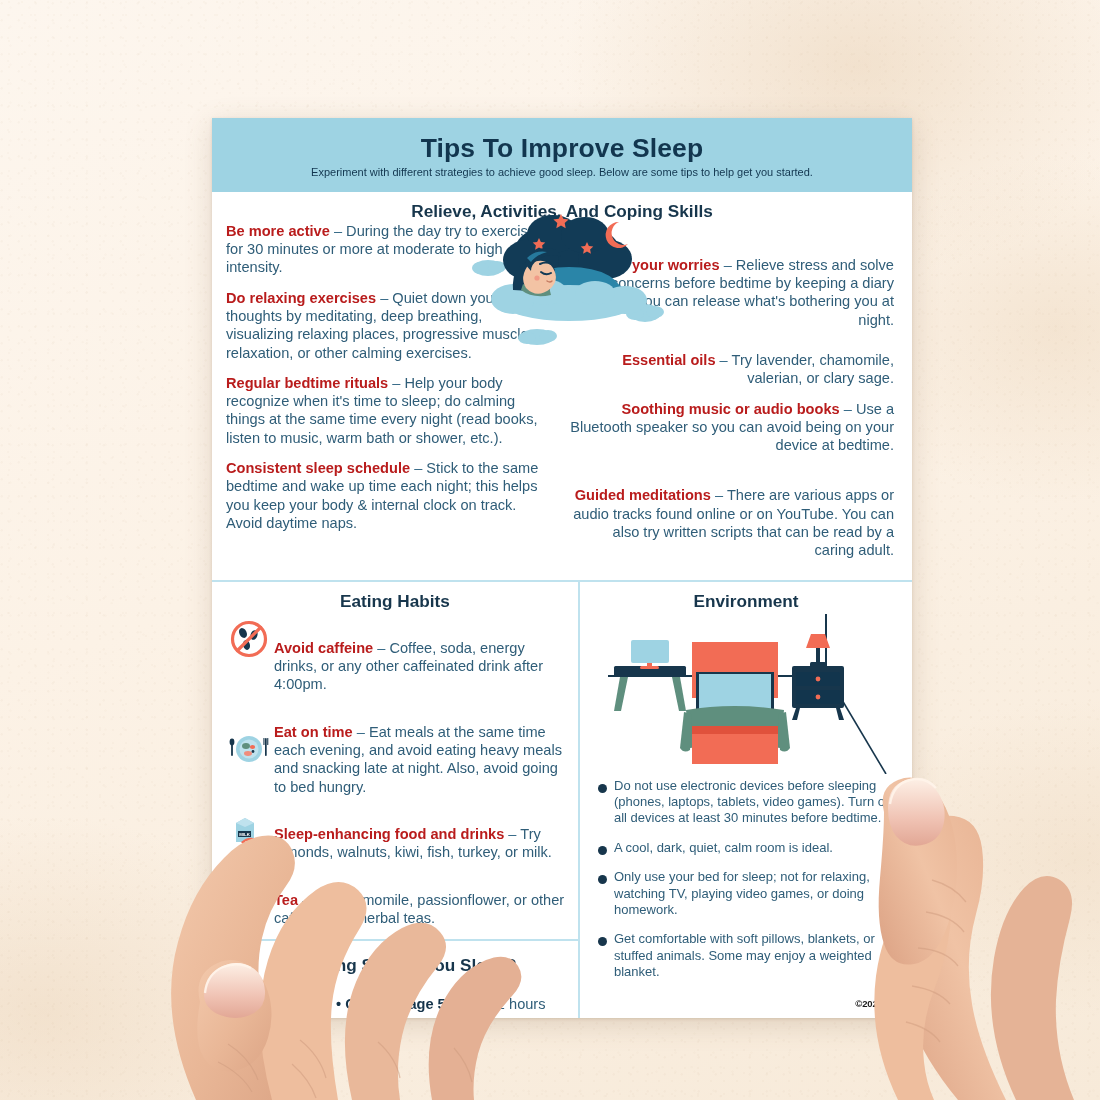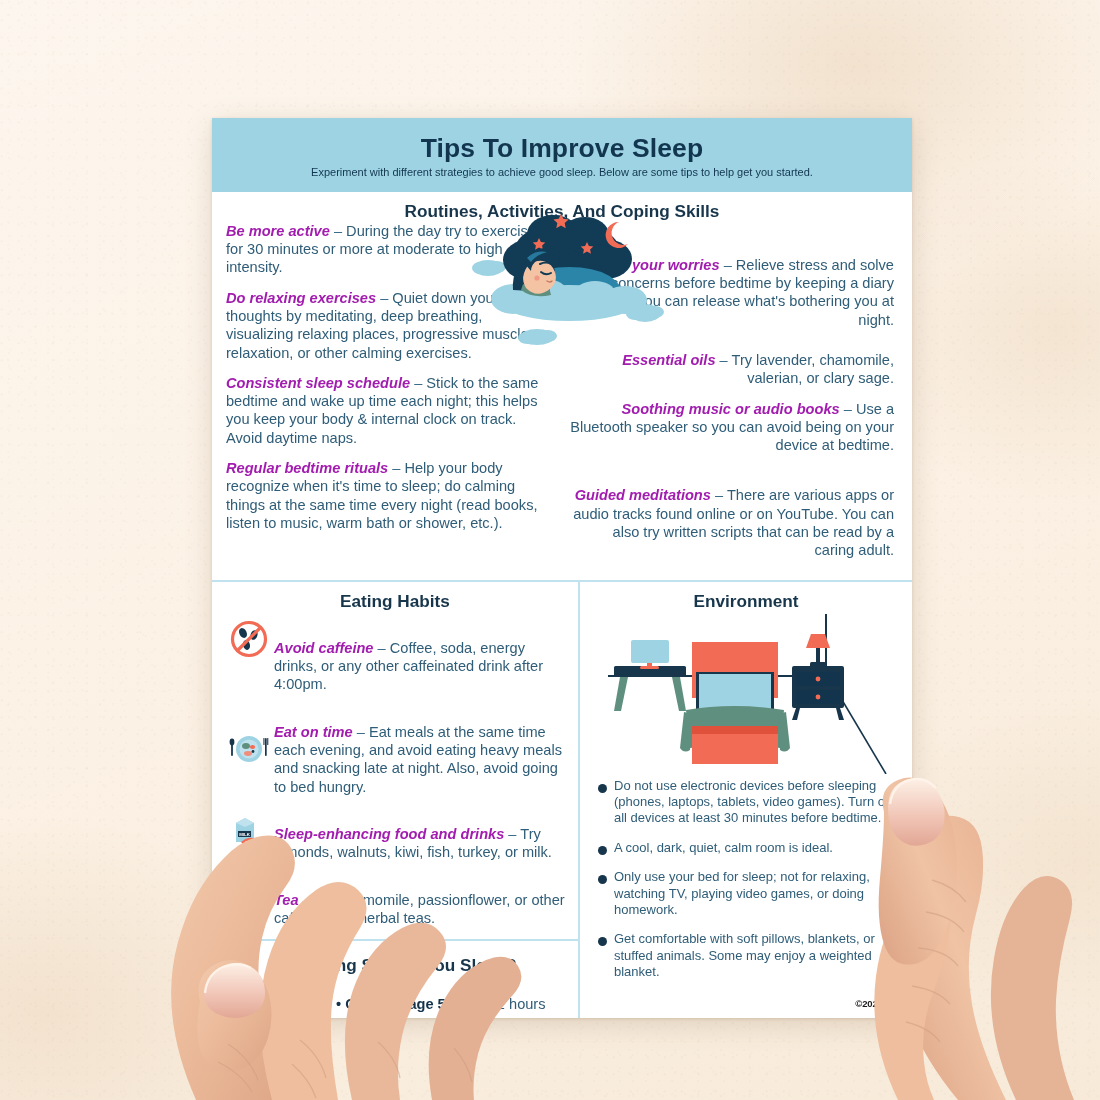--- a/index.html
+++ b/index.html
@@ -71,21 +71,21 @@
   #routines .cols { display: flex; gap: 0; }
   #routines .colL { width: 335px; padding-right: 8px; }
   #routines .colR { width: 333px; text-align: right; padding-left: 8px; }
 
   .p {
     color: #2f5d78;
     font-size: 14.6px;
     line-height: 1.255;
     margin-bottom: 12px;
   }
-  .p b { color: #a21caf; font-weight: bold; font-style: italic; }
+  .p b { color: #b91c1c; font-weight: bold; }
   .p .dash { color: #3a6d8a; }
 
   
   #sleep-art {
     position: absolute;
     left: 255px; top: 12px;
     width: 200px; height: 145px;
     pointer-events: none;
   }
 
@@ -140,21 +140,21 @@
 <div id="grain"></div>
 
 <div id="card">
 
   <div id="header">
     <h1>Tips To Improve Sleep</h1>
     <div class="sub">Experiment with different strategies to achieve good sleep. Below are some tips to help get you started.</div>
   </div>
 
   <div id="routines">
-    <div class="sect-head">Routines, Activities, And Coping Skills</div>
+    <div class="sect-head">Relieve, Activities, And Coping Skills</div>
 
     <svg id="sleep-art" viewBox="0 0 200 145">
 
       <g fill="#9ed3e3">
         <ellipse cx="21" cy="64" rx="15" ry="8"></ellipse>
           <ellipse cx="13" cy="64" rx="8" ry="6"></ellipse>
           <ellipse cx="30" cy="63" rx="9" ry="6"></ellipse>
         <ellipse cx="178" cy="109" rx="16" ry="9"></ellipse>
           <ellipse cx="168" cy="110" rx="9" ry="6"></ellipse>
           <ellipse cx="188" cy="108" rx="9" ry="6"></ellipse>
@@ -210,28 +210,28 @@
           <b>Be more active</b>
           <span class="dash">–</span>
           <span>During the day try to exercise for 30 minutes or more at moderate to high intensity.</span>
         </p>
         <p class="p">
           <b>Do relaxing exercises</b>
           <span class="dash">–</span>
           <span>Quiet down your thoughts by meditating, deep breathing, visualizing relaxing places, progressive muscle relaxation, or other calming exercises.</span>
         </p>
         <p class="p">
+          <b>Regular bedtime rituals</b>
+          <span class="dash">–</span>
+          <span>Help your body recognize when it's time to sleep; do calming things at the same time every night (read books, listen to music, warm bath or shower, etc.).</span>
+        </p>
+        <p class="p">
           <b>Consistent sleep schedule</b>
           <span class="dash">–</span>
           <span>Stick to the same bedtime and wake up time each night; this helps you keep your body &amp; internal clock on track. Avoid daytime naps.</span>
-        </p>
-        <p class="p">
-          <b>Regular bedtime rituals</b>
-          <span class="dash">–</span>
-          <span>Help your body recognize when it's time to sleep; do calming things at the same time every night (read books, listen to music, warm bath or shower, etc.).</span>
         </p>
       </div>
 
       <div class="colR">
         <p class="p" style="margin-top:34px">
           <b>Manage your worries</b>
           <span class="dash">–</span>
           <span>Relieve stress and solve concerns before bedtime by keeping a diary where you can release what's bothering you at night.</span>
         </p>
         <p class="p" style="margin-top:22px">

